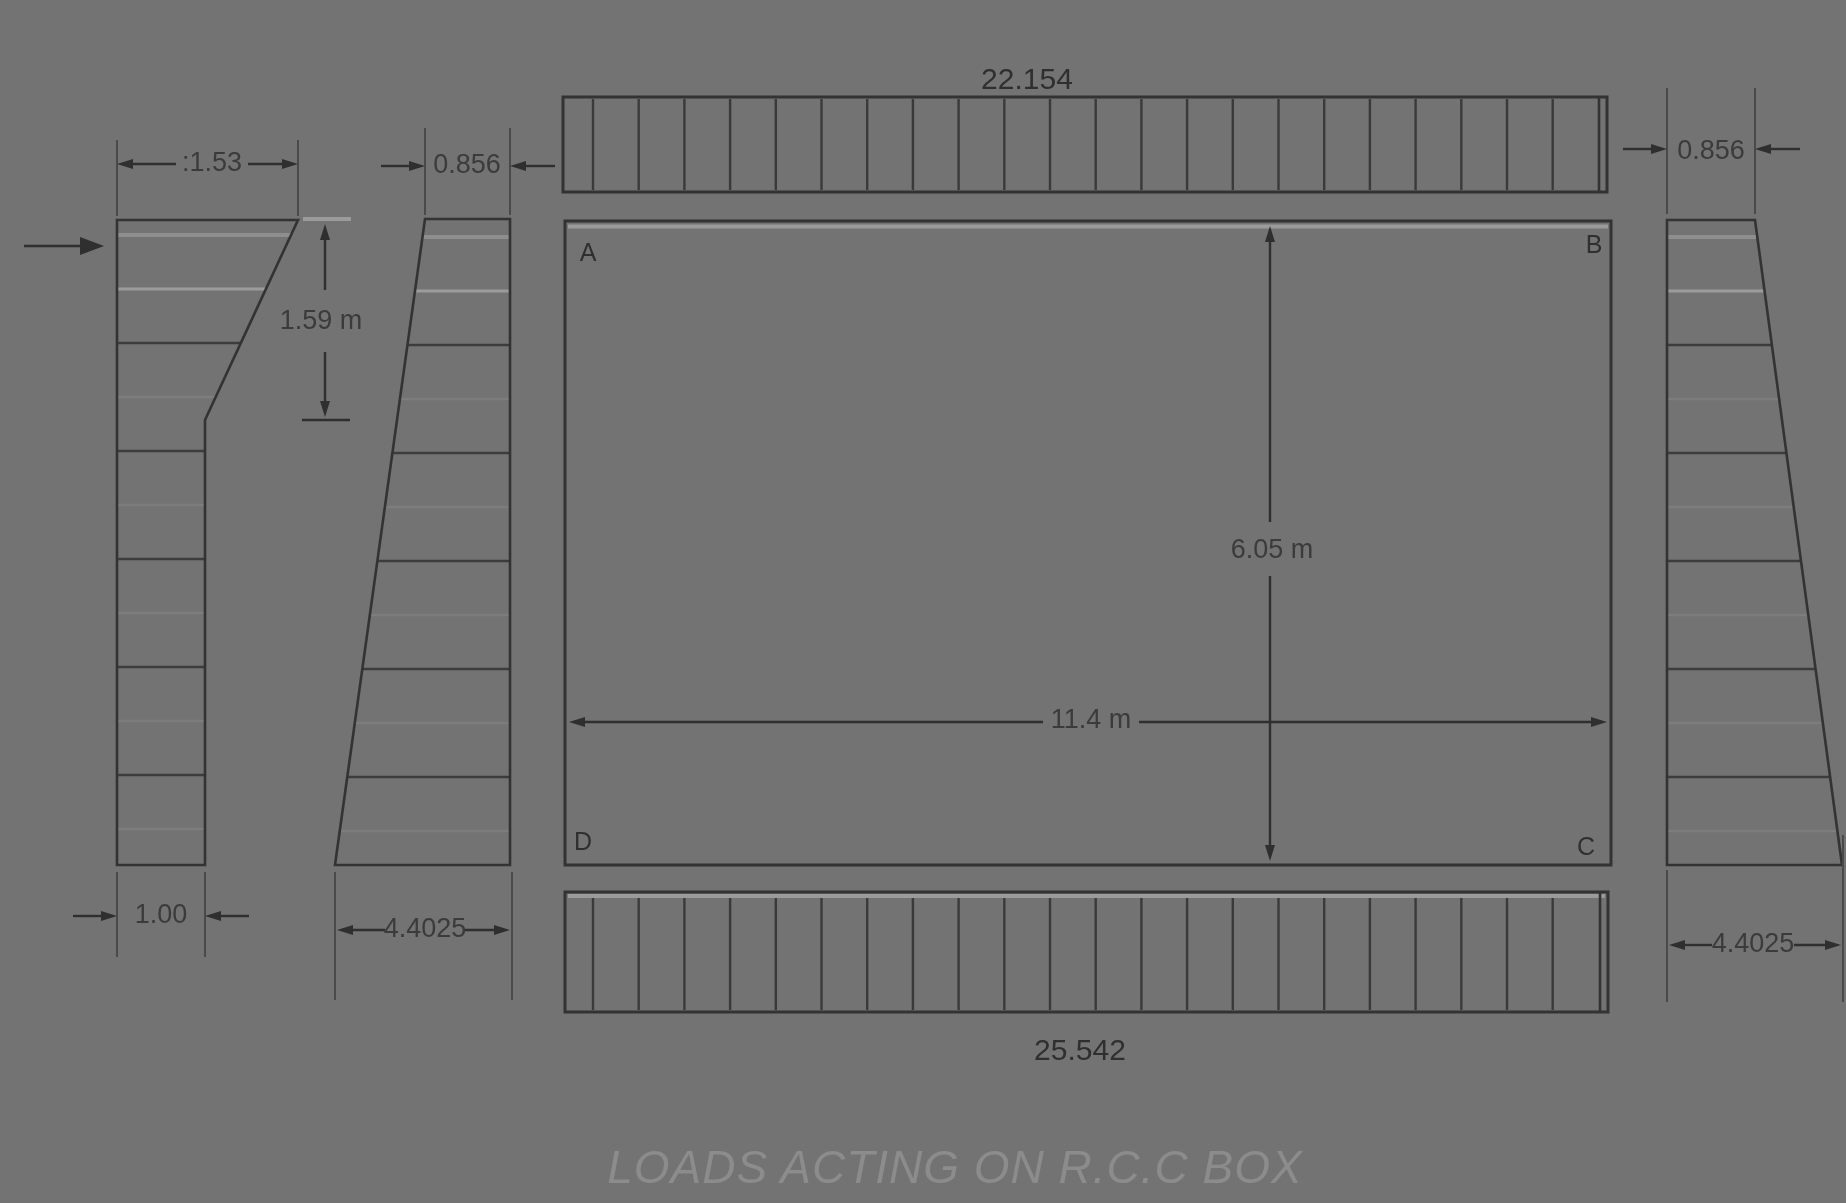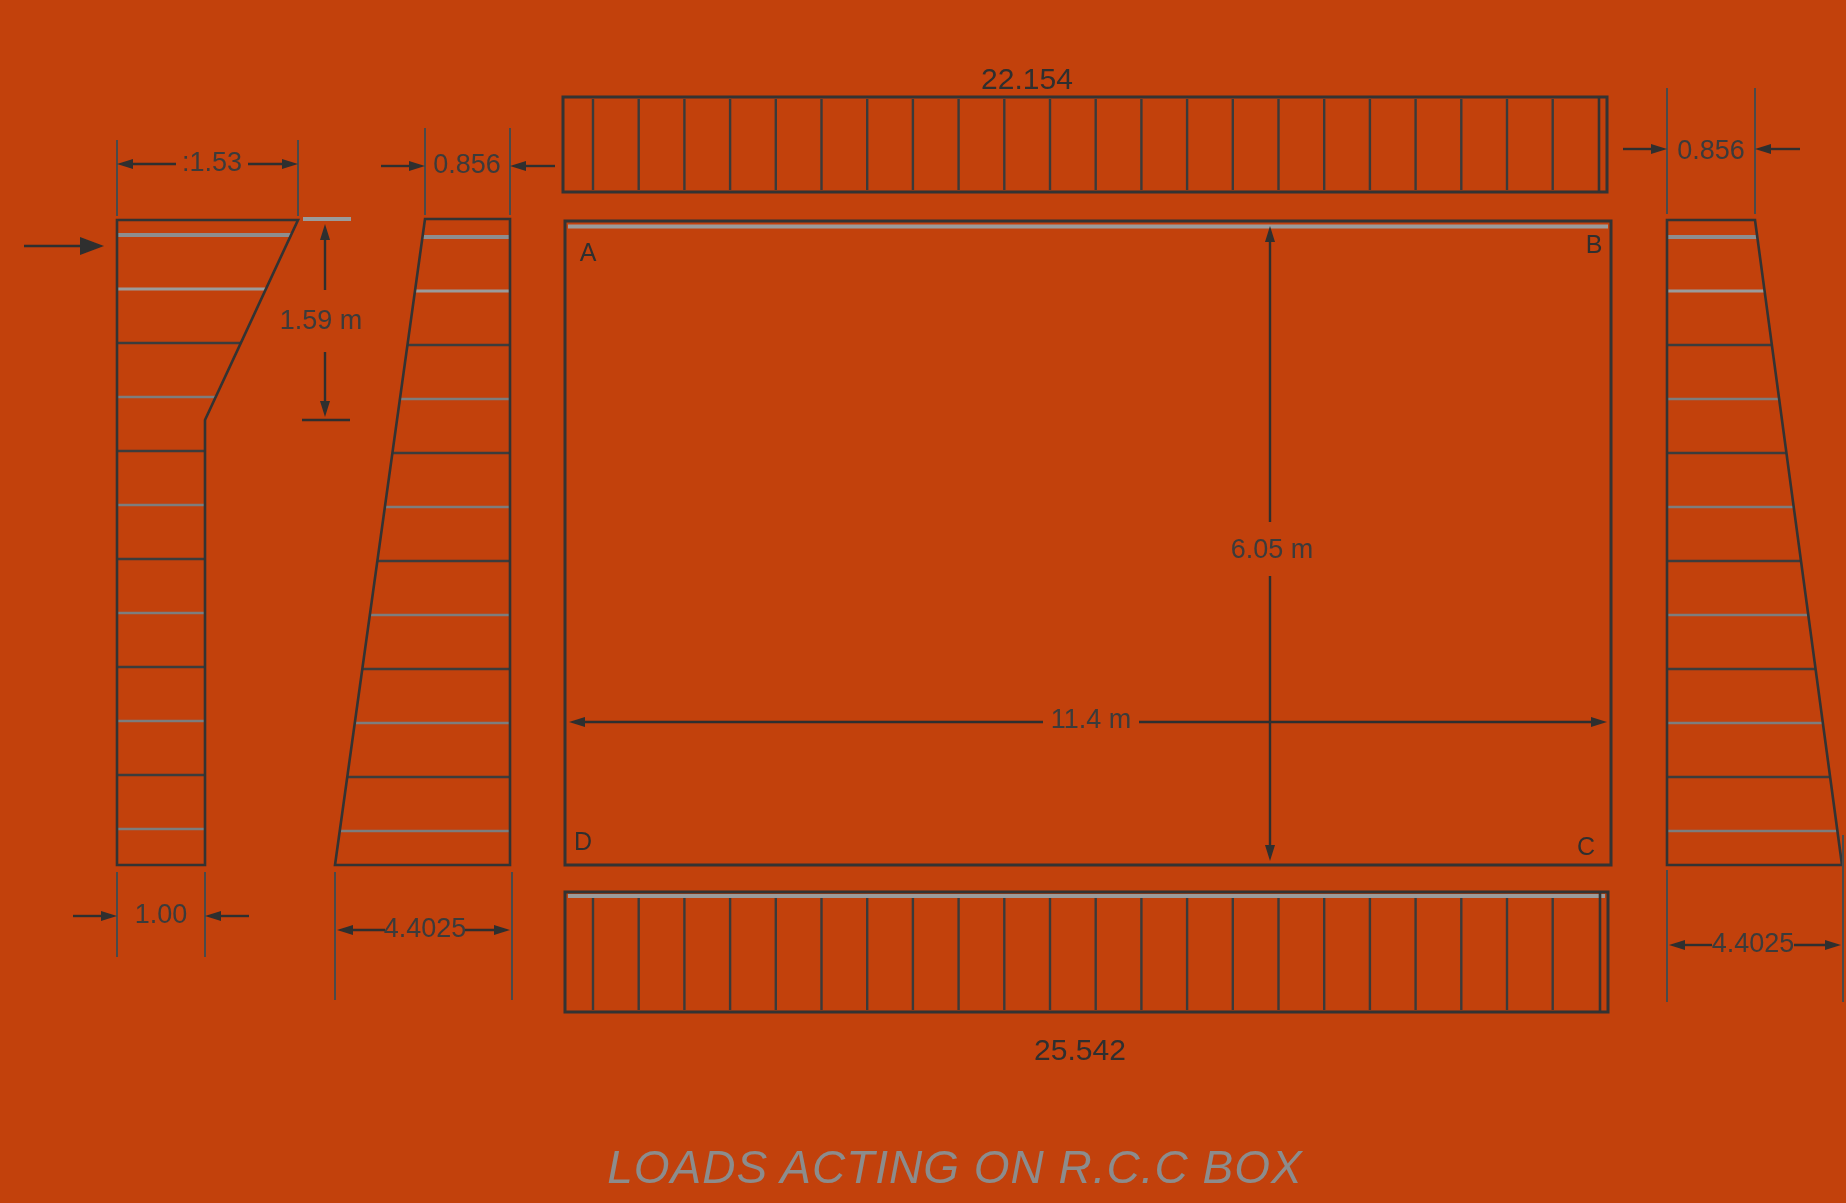--- a/index.html
+++ b/index.html
@@ -1,19 +1,19 @@
 <!DOCTYPE html>
 <html><head>
 <meta charset="utf-8">
 <style>
   html,body{margin:0;padding:0;background:#ffffff;}
   .stage{
     position:relative;
     width:1846px;height:1203px;
-    background:#c2410c;
+    background:#737373;
     font-family:"Liberation Sans", sans-serif;
     overflow:hidden;
   }
   svg{display:block;}
   .dim-text{
     font-family:"Liberation Sans", sans-serif;
     font-size:27px; fill:#3b3b3b;
     text-anchor:middle; dominant-baseline:central;
   }
   .load-text{

